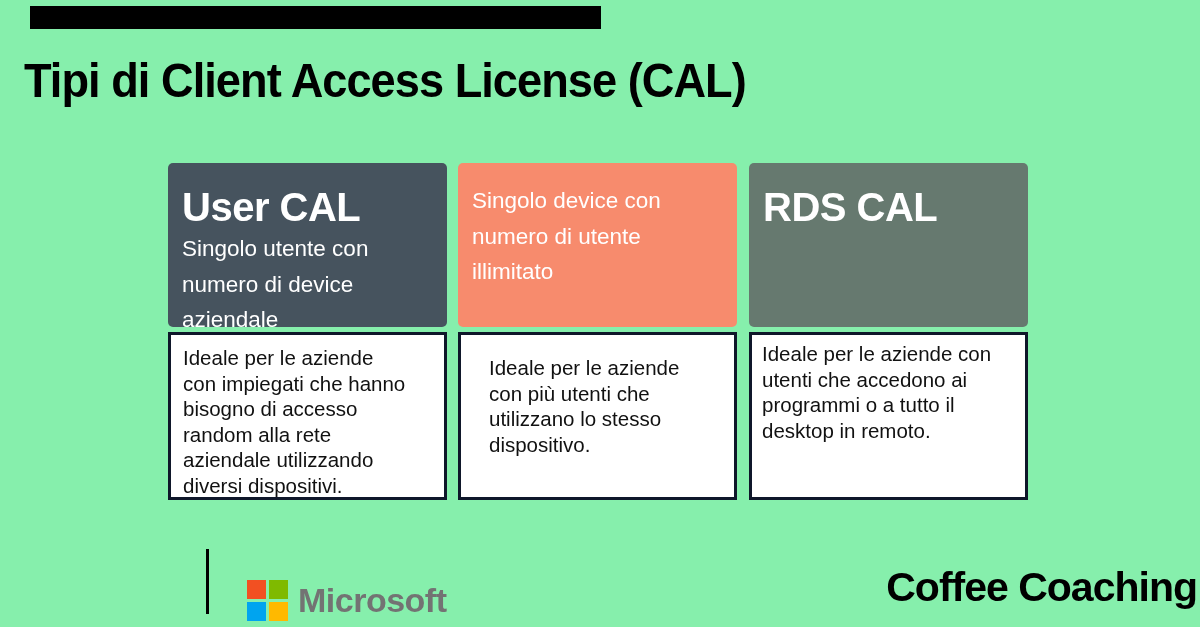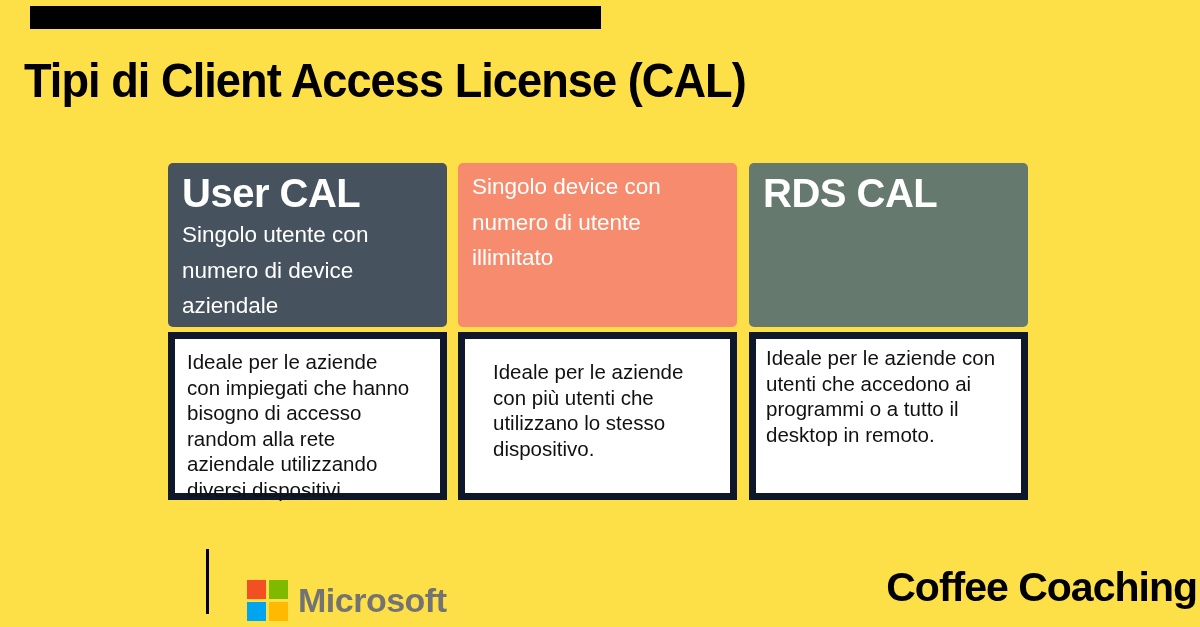--- a/index.html
+++ b/index.html
@@ -1,43 +1,43 @@
 <!DOCTYPE html>
 <html><head>
 <meta charset="utf-8">
 <style>
   html,body { margin:0; padding:0; background:#ffffff; }
   .slide {
     position:relative; width:1200px; height:627px; overflow:hidden;
-    background:#fde047; font-family:"Liberation Sans", sans-serif;
+    background:#86efac; font-family:"Liberation Sans", sans-serif;
   }
   .top-bar { position:absolute; left:30px; top:6px; width:571px; height:23px; background:#000000; }
   .title {
     position:absolute; left:24px; top:52px; margin:0;
     font-size:48px; line-height:58px; font-weight:bold; color:#000000;
     letter-spacing:-1px; white-space:nowrap;
     transform:scaleX(0.94); transform-origin:left top;
   }
   .card { position:absolute; top:163px; width:279px; }
   .card-1 { left:168px; } .card-2 { left:458px; } .card-3 { left:749px; }
   .card-header {
     box-sizing:border-box; height:164px; border-radius:5px;
-    padding:6px 14px 0 14px; overflow:hidden;
+    padding:20px 14px 0 14px; overflow:hidden;
   }
   .card-title {
     font-size:40px; line-height:48px; font-weight:bold; color:#ffffff;
     letter-spacing:-0.5px; white-space:nowrap;
   }
   .card-subtitle {
     font-size:22.5px; line-height:35.5px; color:#ffffff;
     white-space:pre-line;
   }
   .card-body {
     position:absolute; left:0; right:0; top:169px; height:168px;
-    box-sizing:border-box; background:#ffffff; border:7px solid #0f172a;
+    box-sizing:border-box; background:#ffffff; border:3px solid #0f172a;
     font-size:20.5px; line-height:25.5px; color:#111111;
     padding:10px 10px 0 12px; white-space:pre-line;
   }
   .card-body.indent { padding:20px 8px 0 28px; }
   .card-body.tight  { padding:6px 4px 0 10px; }
 
   .hpe { position:absolute; left:18px; top:551px; color:#000000; }
   .hpe-rect { width:40px; height:6px; border:3.5px solid #01A982; margin:0 0 6px 0; }
   .hpe-line1 { font-size:19px; line-height:20px; font-weight:bold; letter-spacing:-0.2px; }
   .hpe-line2 { font-size:18px; line-height:19px; }

